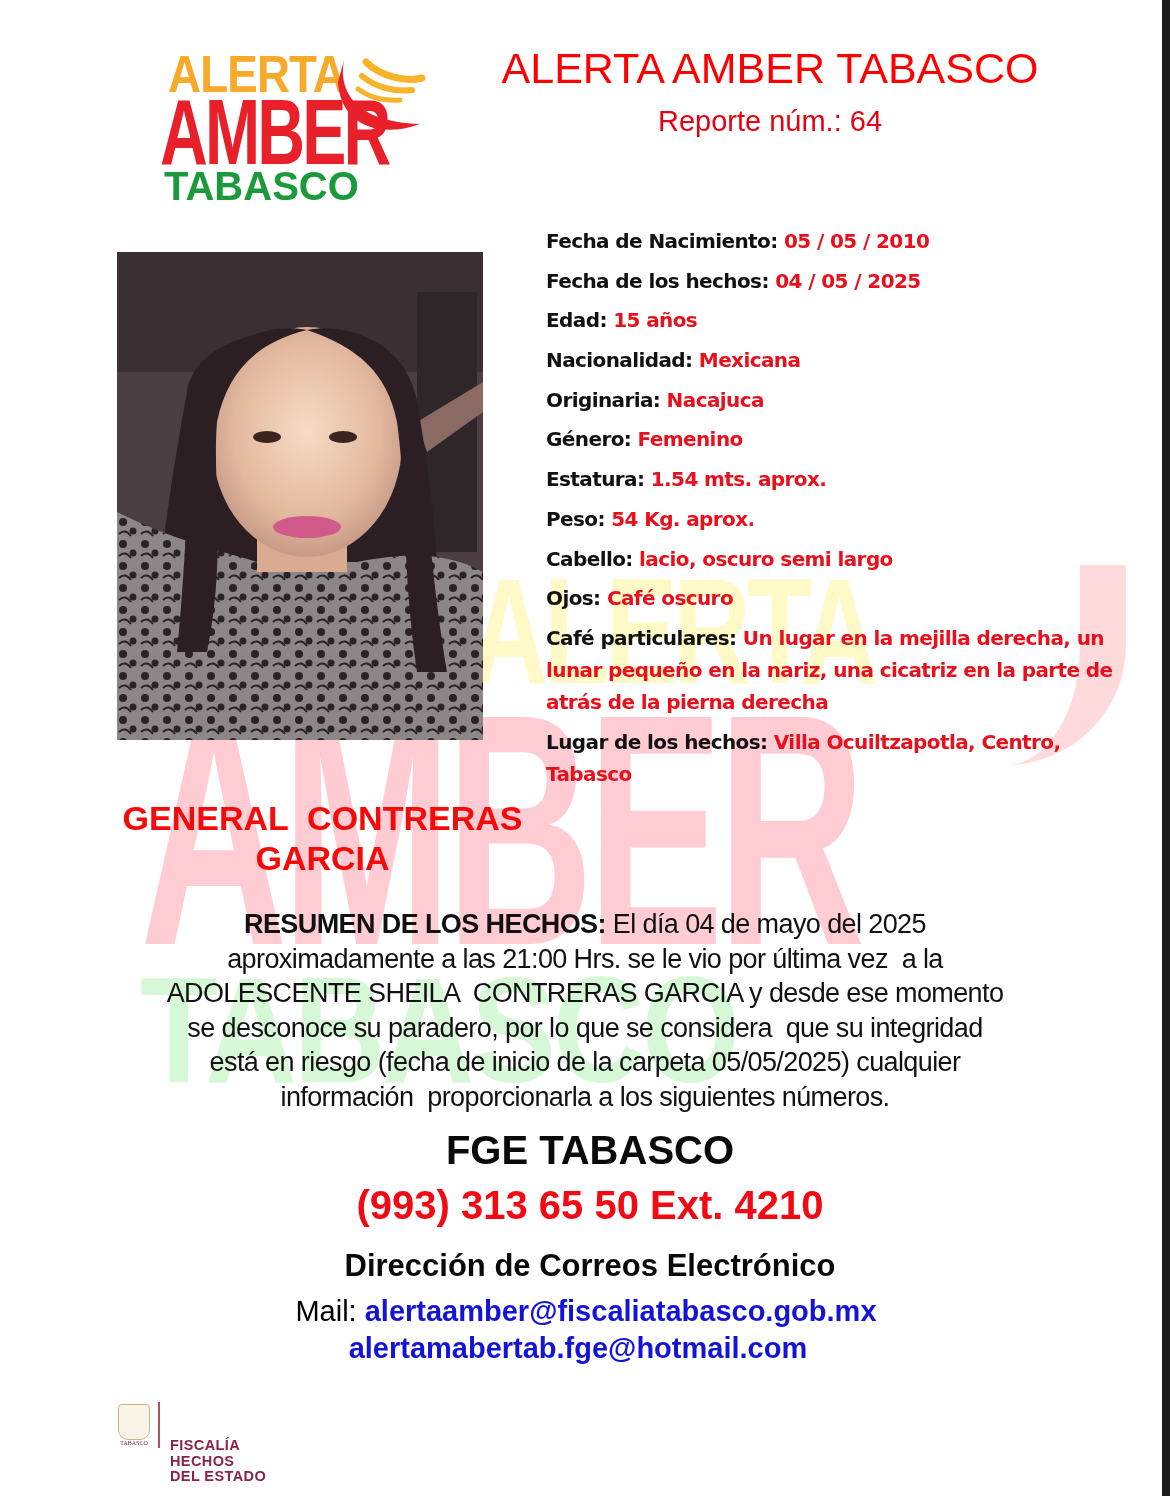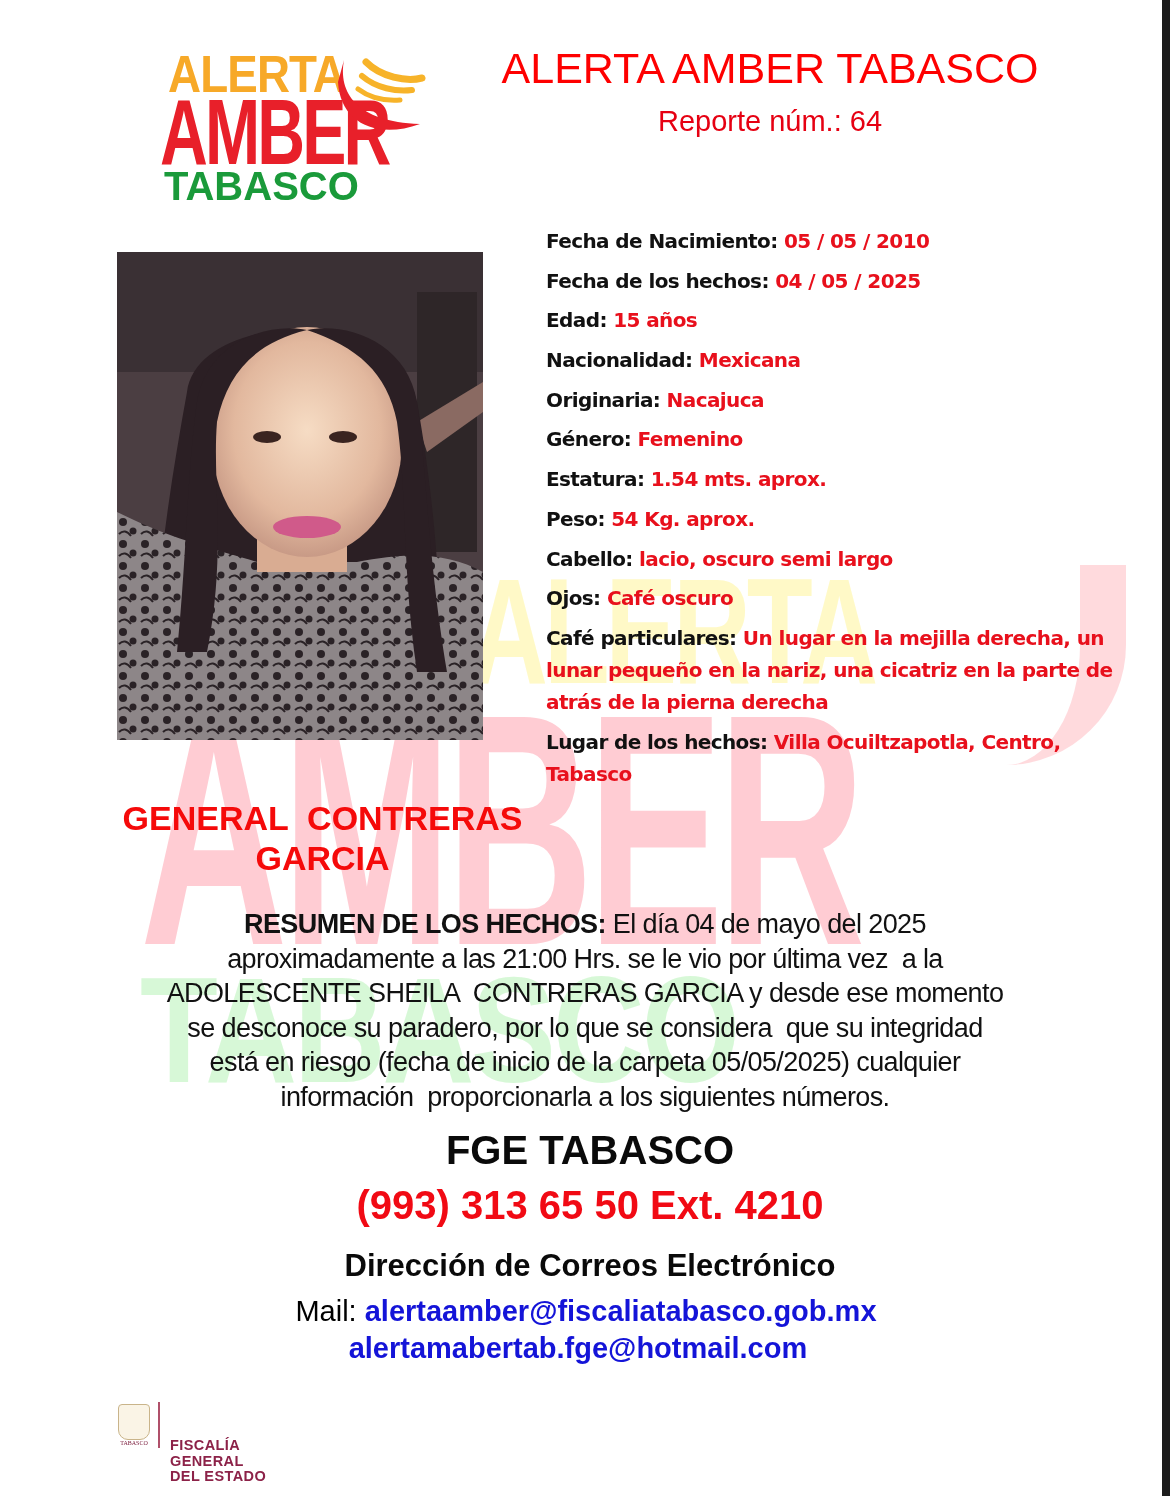--- a/index.html
+++ b/index.html
@@ -234,16 +234,16 @@
 <div class="mail-line2">
   <a class="mail-link">alertamabertab.fge@hotmail.com</a><span class="mail-link">&nbsp;&nbsp;&nbsp;</span>
 </div>
 
 <div class="footer-logo">
   <div class="shield"></div>
   <div class="shield-label">TABASCO</div>
   <div class="footer-divider"></div>
   <div class="footer-text">
     <div>FISCALÍA</div>
-    <div>GENERAL</div>
+    <div>HECHOS</div>
     <div>DEL ESTADO</div>
   </div>
 </div>
 
 </body></html>

